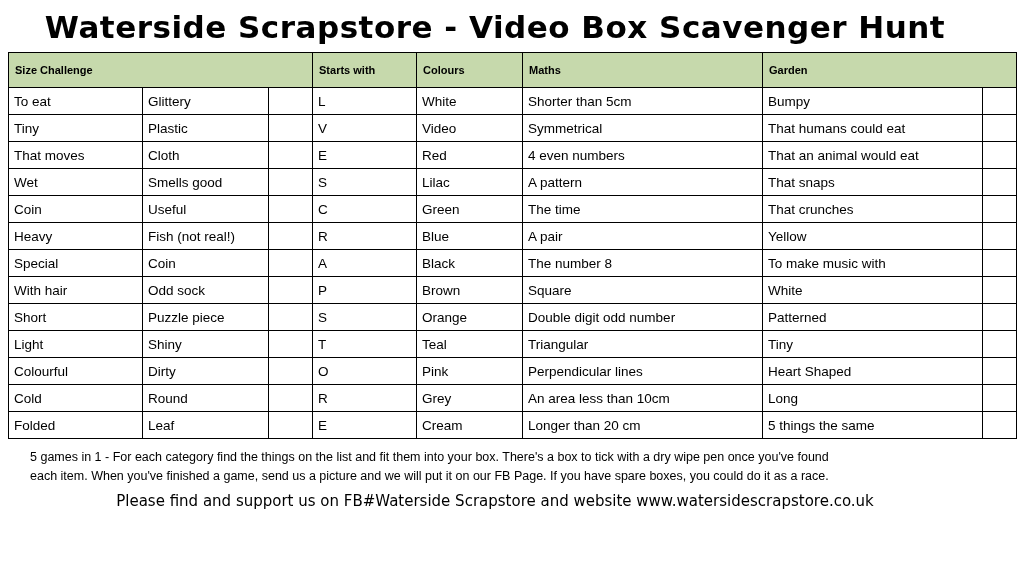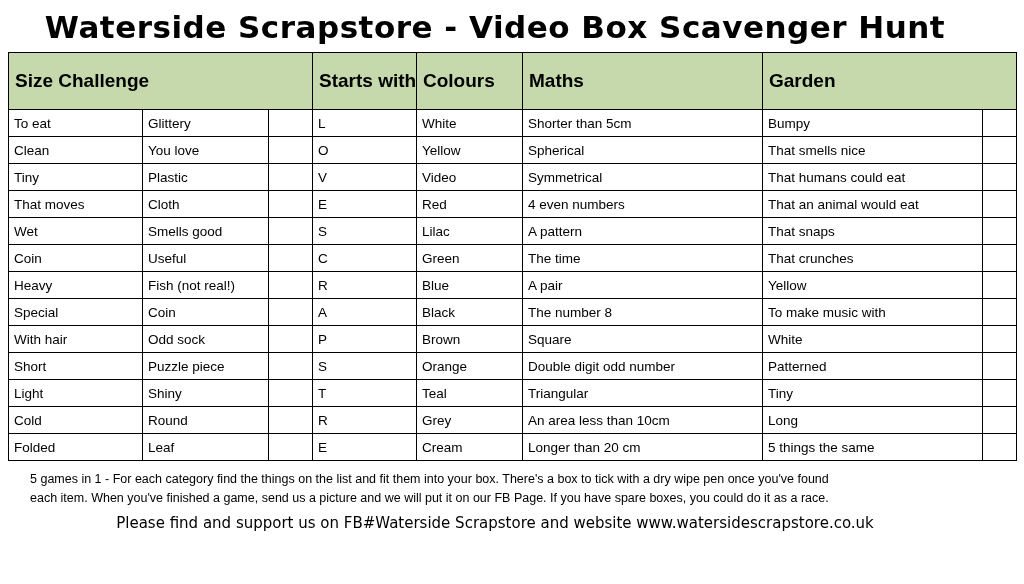--- a/index.html
+++ b/index.html
@@ -44,24 +44,24 @@
     font-size: 13.5px;
     padding: 4px 5px;
     vertical-align: middle;
     height: 18px;
     overflow: hidden;
     white-space: nowrap;
   }
   table.hunt thead th {
     background: #c6d9ac;
     font-weight: bold;
-    font-size: 19px;
+    font-size: 11px;
     text-align: left;
     height: 24px;
-    padding: 16px 6px;
+    padding: 5px 6px;
   }
   
   col.c-size   { width: 134px; }
   col.c-chal   { width: 126px; }
   col.c-tick1  { width: 44px; }
   col.c-starts { width: 104px; }
   col.c-col    { width: 106px; }
   col.c-tick2  { width: 0px; }
   col.c-math   { width: 240px; }
   col.c-tick3  { width: 0px; }
@@ -117,32 +117,20 @@
           <td></td>
           <td>L</td>
           <td>White</td>
           <td></td>
           <td>Shorter than 5cm</td>
           <td></td>
           <td>Bumpy</td>
           <td></td>
         </tr>
         <tr>
-          <td>Clean</td>
-          <td>You love</td>
-          <td></td>
-          <td>O</td>
-          <td>Yellow</td>
-          <td></td>
-          <td>Spherical</td>
-          <td></td>
-          <td>That smells nice</td>
-          <td></td>
-        </tr>
-        <tr>
           <td>Tiny</td>
           <td>Plastic</td>
           <td></td>
           <td>V</td>
           <td>Video</td>
           <td></td>
           <td>Symmetrical</td>
           <td></td>
           <td>That humans could eat</td>
           <td></td>
@@ -234,20 +222,32 @@
         <tr>
           <td>Light</td>
           <td>Shiny</td>
           <td></td>
           <td>T</td>
           <td>Teal</td>
           <td></td>
           <td>Triangular</td>
           <td></td>
           <td>Tiny</td>
+          <td></td>
+        </tr>
+        <tr>
+          <td>Colourful</td>
+          <td>Dirty</td>
+          <td></td>
+          <td>O</td>
+          <td>Pink</td>
+          <td></td>
+          <td>Perpendicular lines</td>
+          <td></td>
+          <td>Heart Shaped</td>
           <td></td>
         </tr>
         <tr>
           <td>Cold</td>
           <td>Round</td>
           <td></td>
           <td>R</td>
           <td>Grey</td>
           <td></td>
           <td>An area less than 10cm</td>

